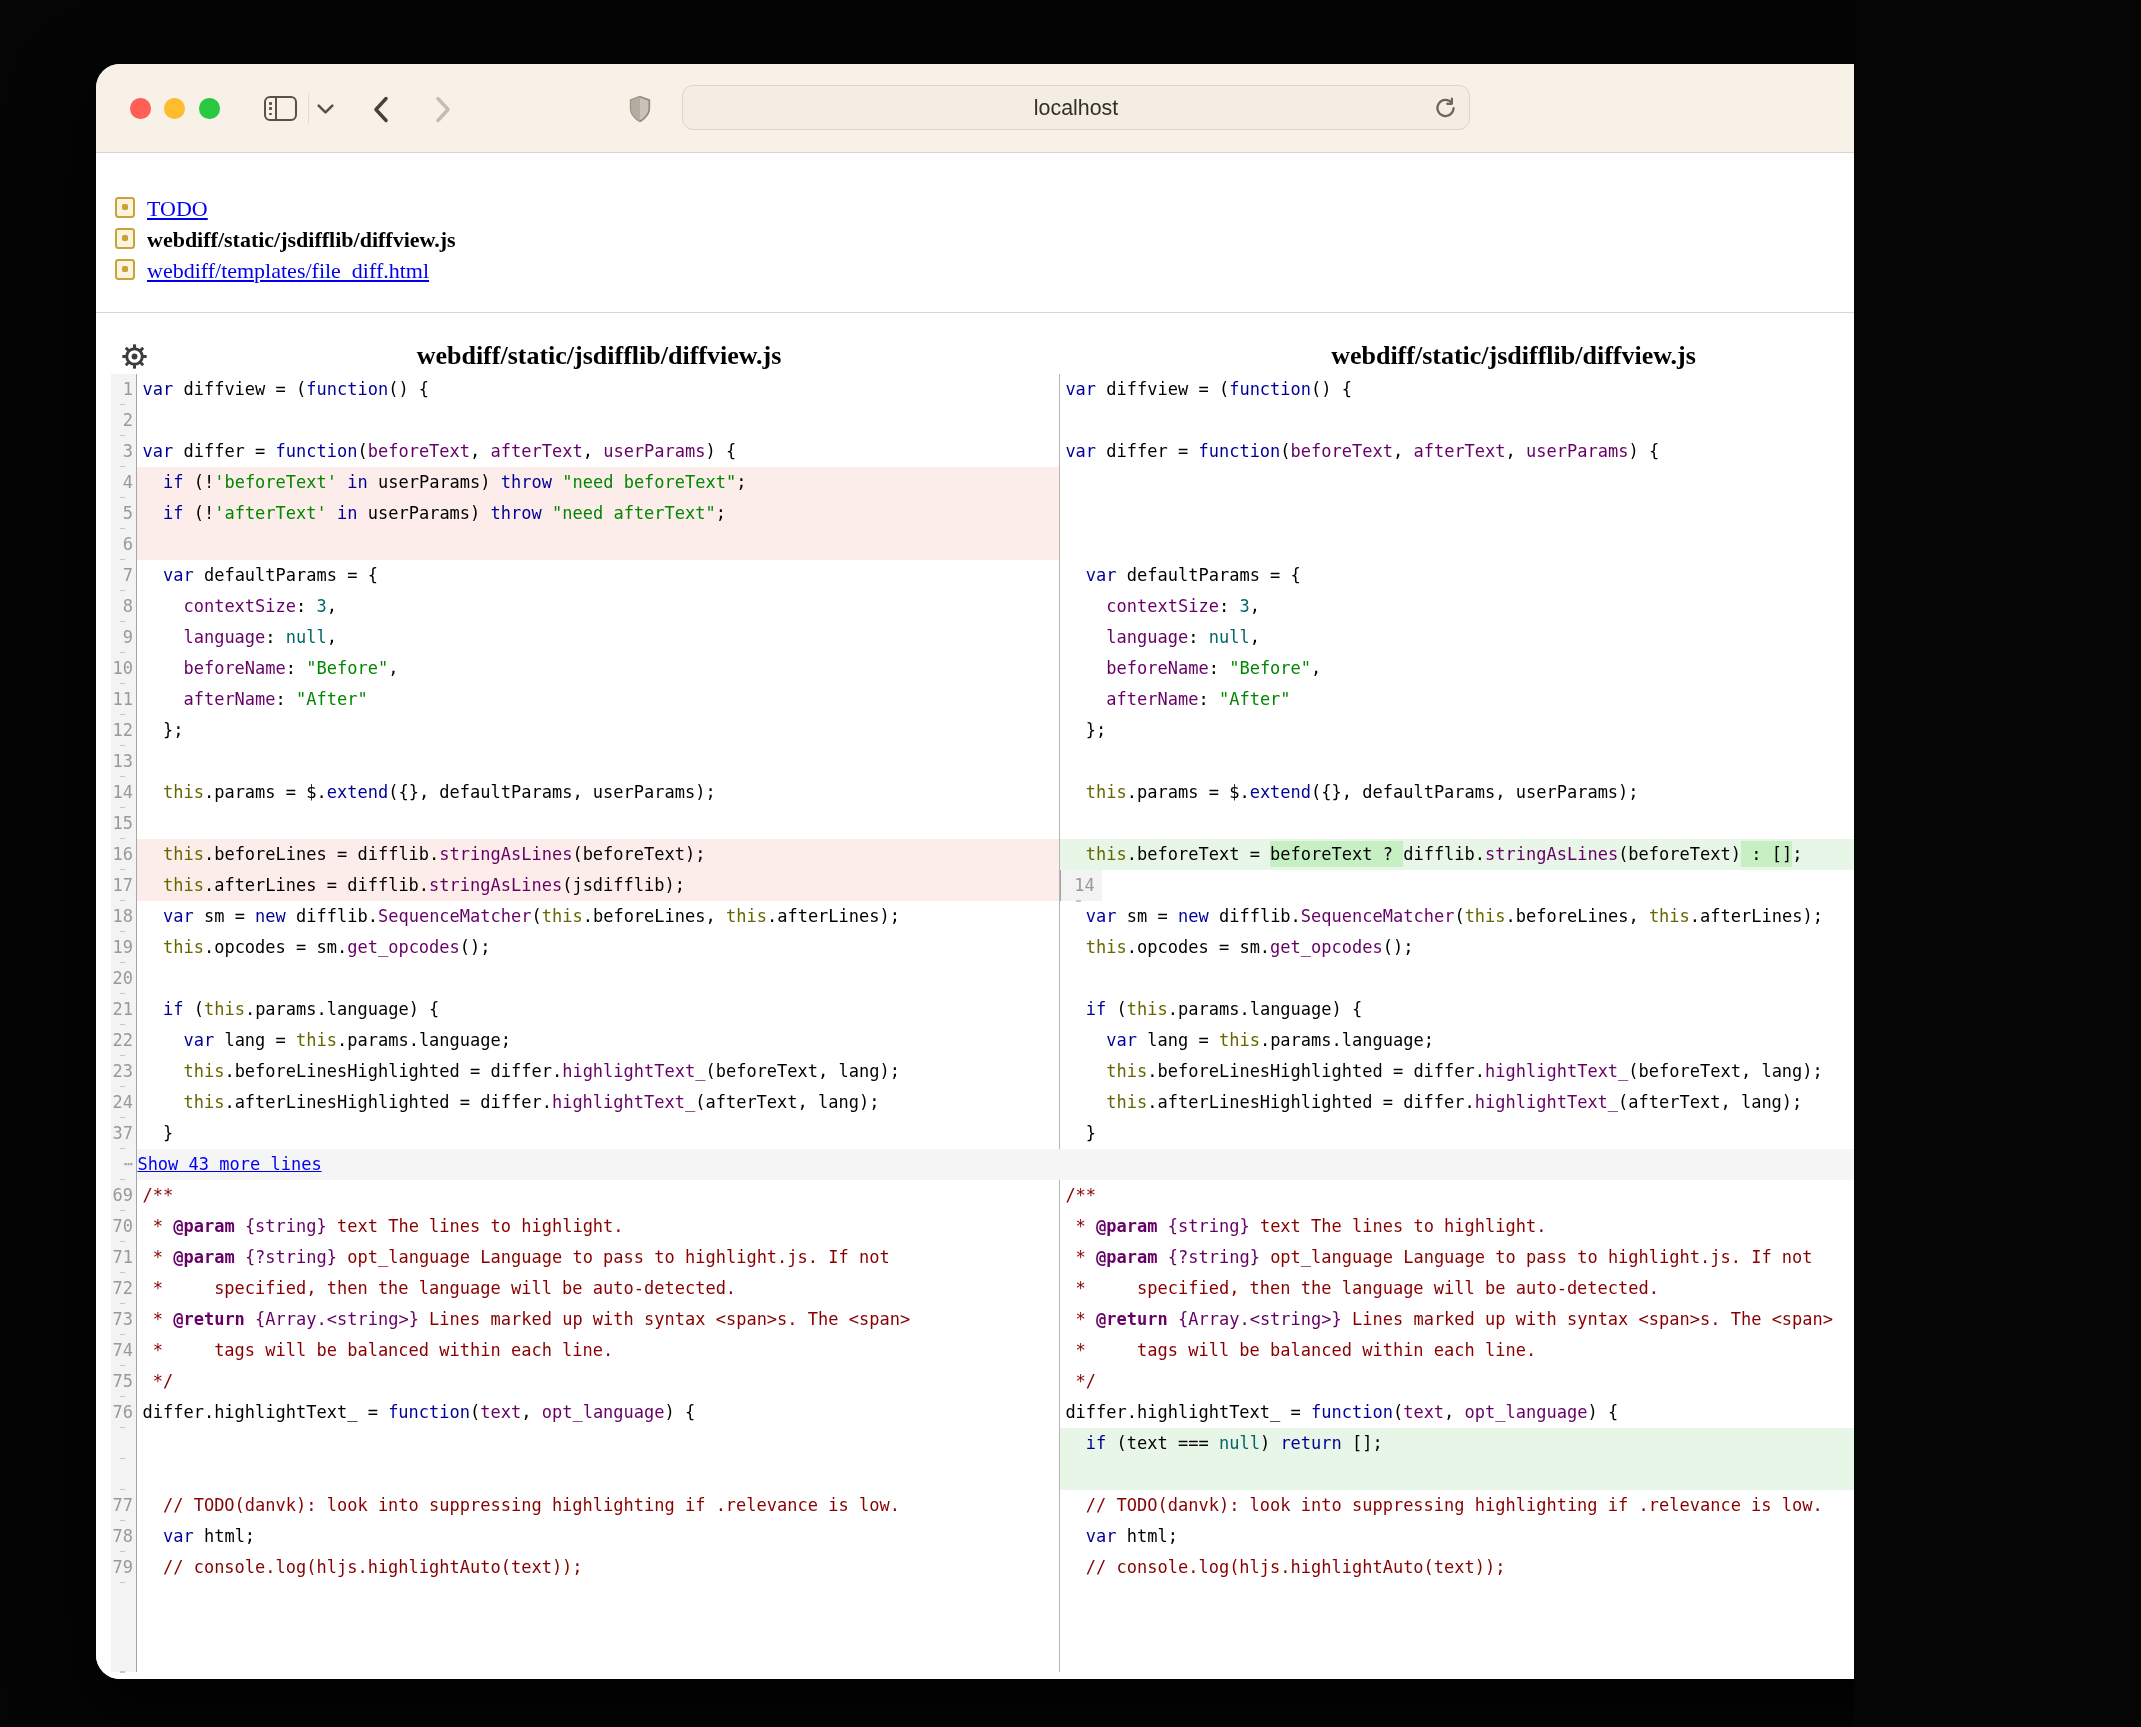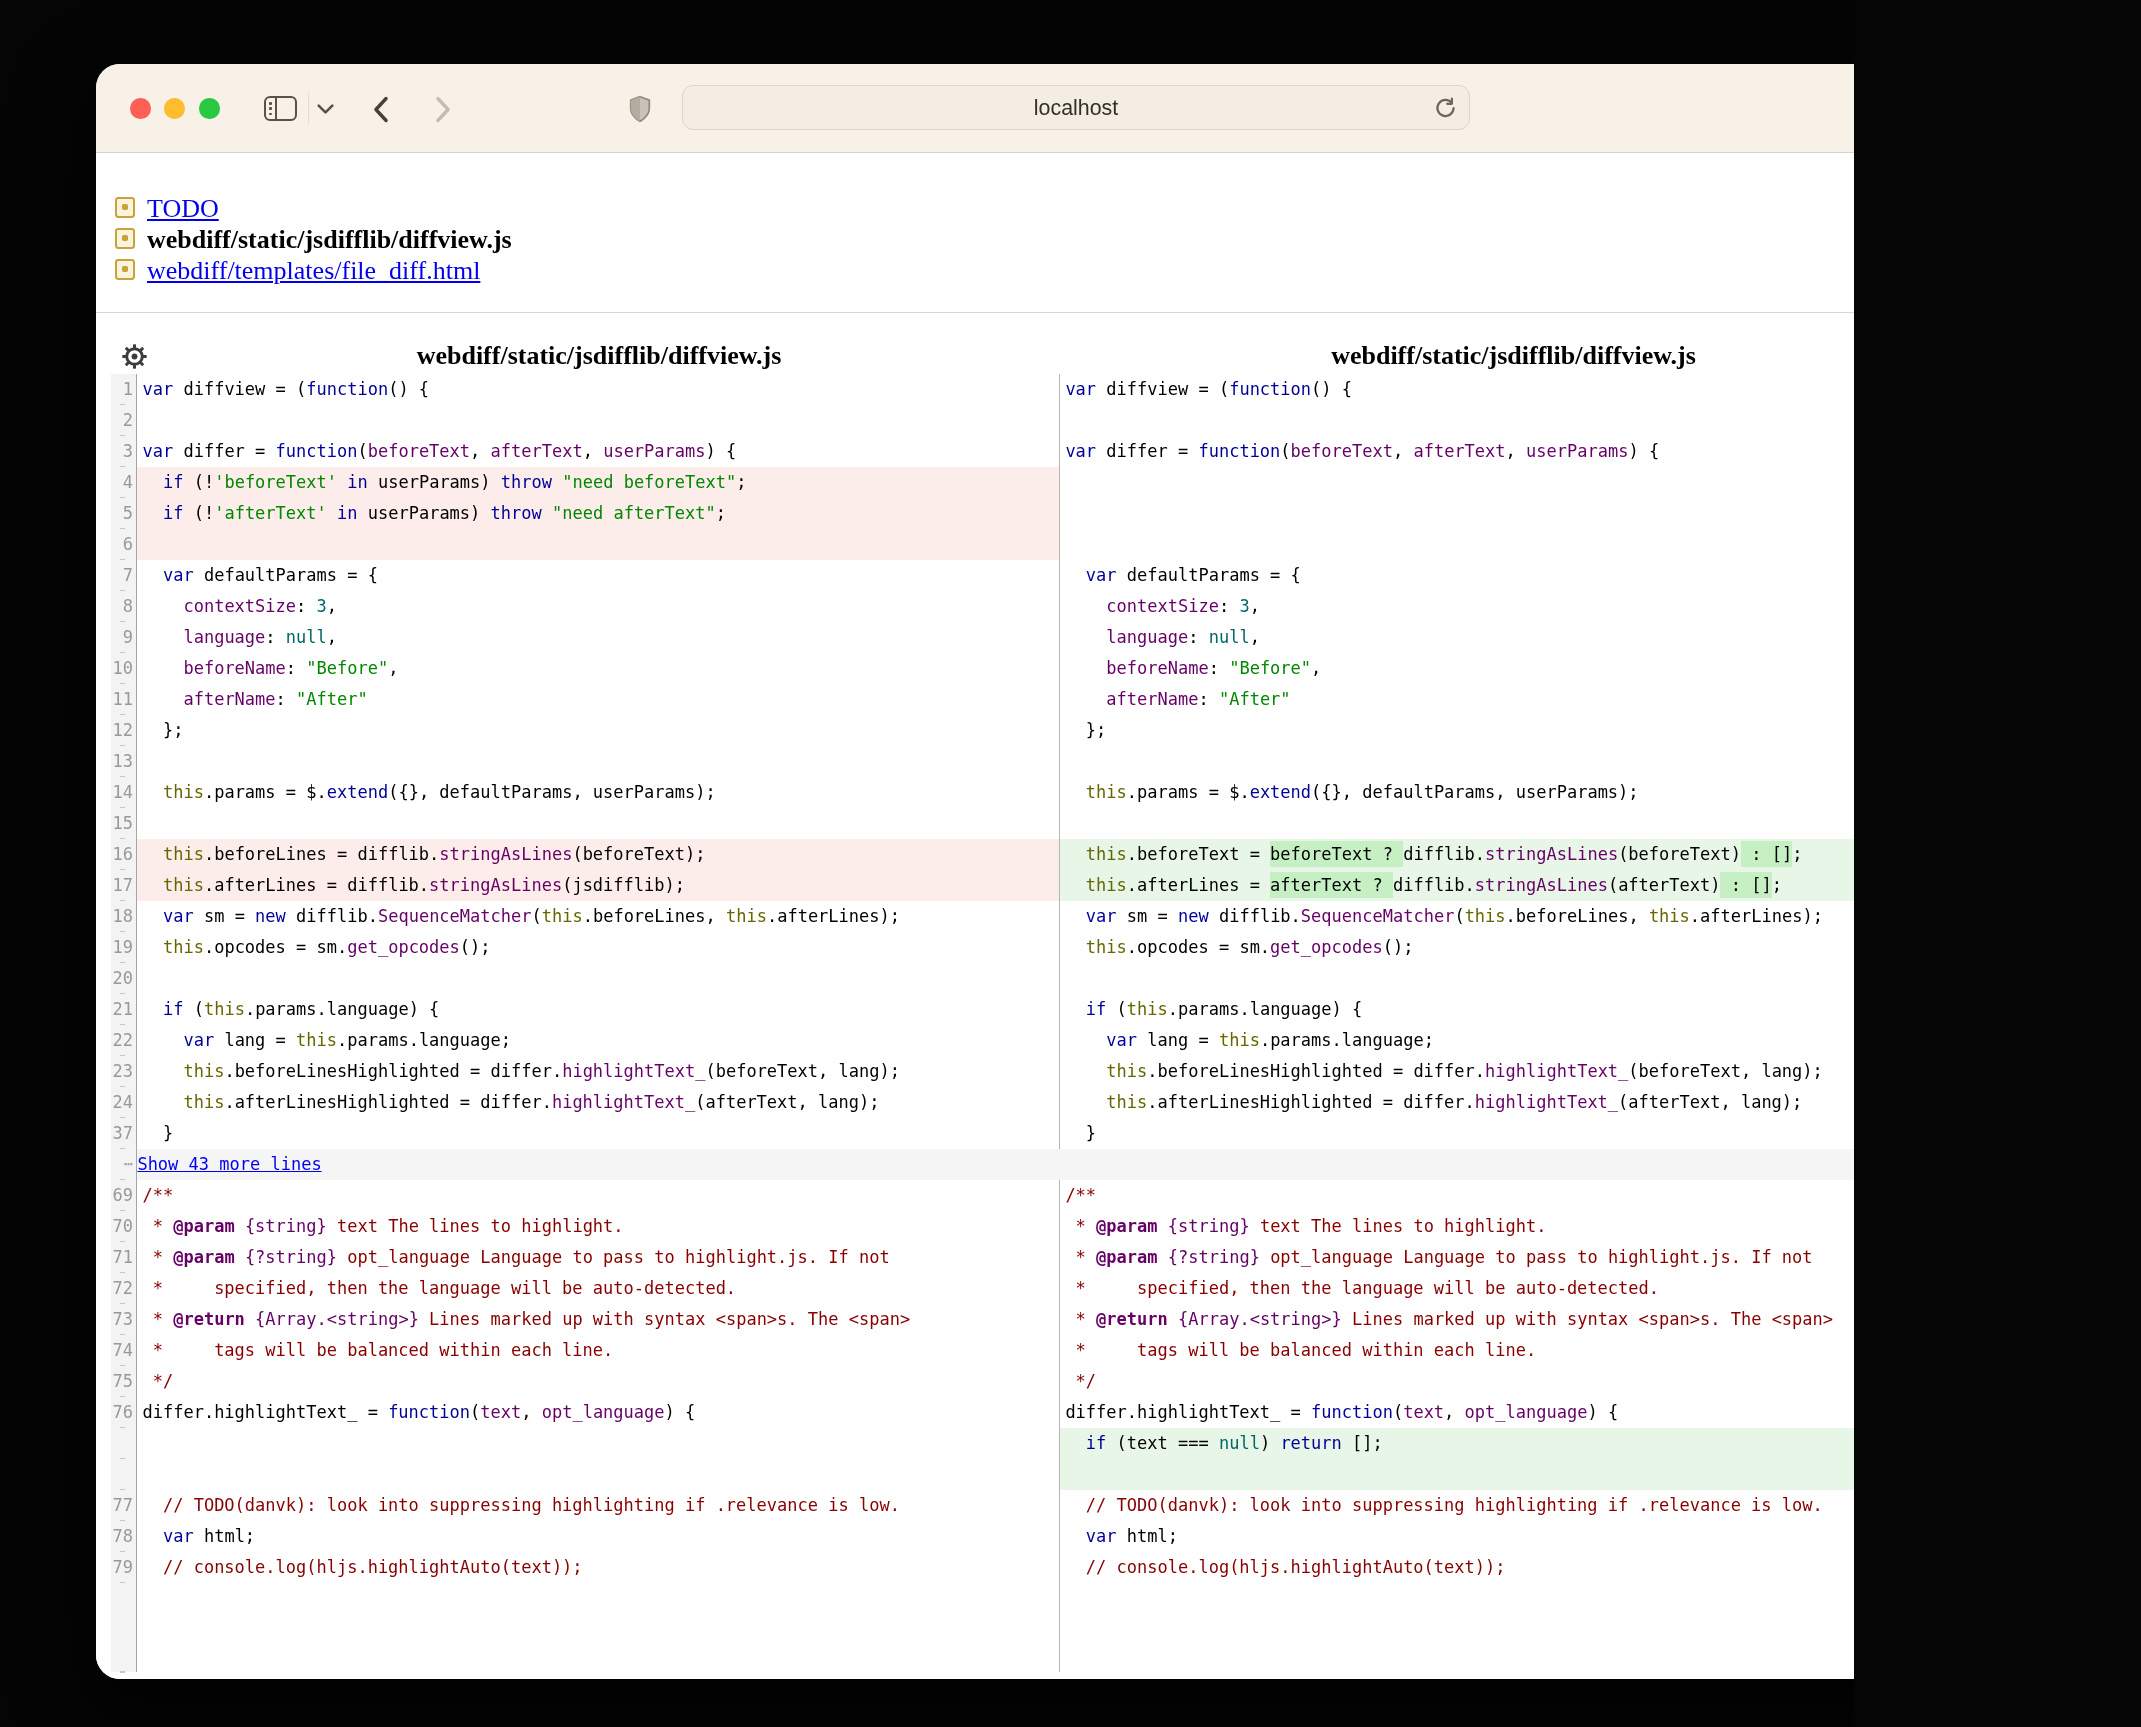--- a/index.html
+++ b/index.html
@@ -28,21 +28,21 @@
   .reload{position:absolute;right:12px;top:10.3px;}
 
   
   .content{position:absolute;left:0;top:89px;right:0;bottom:0;background:#fff;}
   .filelist{position:absolute;left:0;top:40px;}
   .filerow{position:relative;height:31px;line-height:31px;white-space:nowrap;}
   .fileicon{position:absolute;left:19px;top:4.3px;width:16.3px;height:16.3px;border:2.6px solid #c9a23c;
             border-radius:3.4px;background:#fbf4dd;}
   .fileicon::after{content:"";position:absolute;left:5.1px;top:5.1px;width:6px;height:6px;
             background:#c9a23c;border-radius:1.7px;}
-  .filelabel{position:absolute;left:51px;top:0;font-family:"Liberation Serif",serif;font-size:26px;}
+  .filelabel{position:absolute;left:51px;top:0;font-family:"Liberation Serif",serif;font-size:22px;}
   .filelabel.link{color:#0000ee;text-decoration:underline;cursor:pointer;}
   .filelabel.current{color:#000;font-weight:bold;}
   .hdivider{position:absolute;left:0;top:159px;width:100%;height:0;border-top:1.7px solid #d5d5d5;}
 
   .gear{position:absolute;left:22px;top:187px;}
   .pane-header{position:absolute;top:188px;text-align:center;font-family:"Liberation Serif",serif;
                font-size:26px;font-weight:bold;color:#000;white-space:nowrap;}
   .ph-left{left:42px;width:922px;}
   .ph-right{left:965px;width:905px;}
 
@@ -304,21 +304,20 @@
             <div class="code cl del"><span class="p">  </span><span class="v">this</span><span class="p">.beforeLines = difflib.</span><span class="t">stringAsLines</span><span class="p">(beforeText);</span></div>
             <div class="vdiv"></div>
             <div class="code cr add"><span class="p">  </span><span class="v">this</span><span class="p">.beforeText = </span><span class="p h">beforeText ? </span><span class="p">difflib.</span><span class="t">stringAsLines</span><span class="p">(beforeText)</span><span class="p h"> : []</span><span class="p">;</span></div>
             <div class="gut gr">13</div>
           </div>
           <div class="drow">
             <div class="sp"></div>
             <div class="gut gl">17</div>
             <div class="code cl del"><span class="p">  </span><span class="v">this</span><span class="p">.afterLines = difflib.</span><span class="t">stringAsLines</span><span class="p">(jsdifflib);</span></div>
             <div class="vdiv"></div>
-            <div class="code cr add"><span class="p">  </span><span class="v">this</span><span class="p">.afterLines = </span><span class="p h">afterText ? </span><span class="p">difflib.</span><span class="t">stringAsLines</span><span class="p">(afterText)</span><span class="p h"> : []</span><span class="p">;</span></div>
             <div class="gut gr">14</div>
           </div>
           <div class="drow">
             <div class="sp"></div>
             <div class="gut gl">18</div>
             <div class="code cl "><span class="p">  </span><span class="k">var</span><span class="p"> sm = </span><span class="k">new</span><span class="p"> difflib.</span><span class="t">SequenceMatcher</span><span class="p">(</span><span class="v">this</span><span class="p">.beforeLines, </span><span class="v">this</span><span class="p">.afterLines);</span></div>
             <div class="vdiv"></div>
             <div class="code cr "><span class="p">  </span><span class="k">var</span><span class="p"> sm = </span><span class="k">new</span><span class="p"> difflib.</span><span class="t">SequenceMatcher</span><span class="p">(</span><span class="v">this</span><span class="p">.beforeLines, </span><span class="v">this</span><span class="p">.afterLines);</span></div>
             <div class="gut gr">15</div>
           </div>

